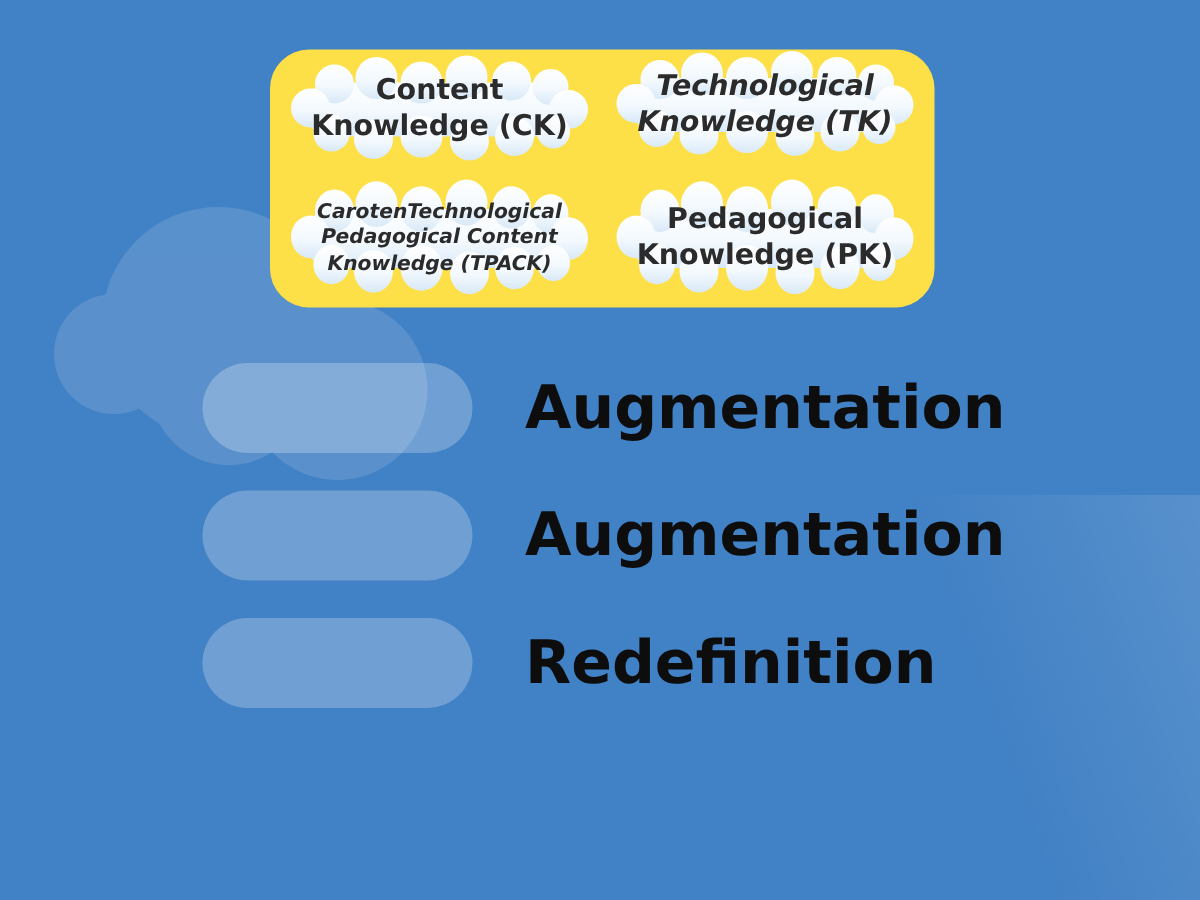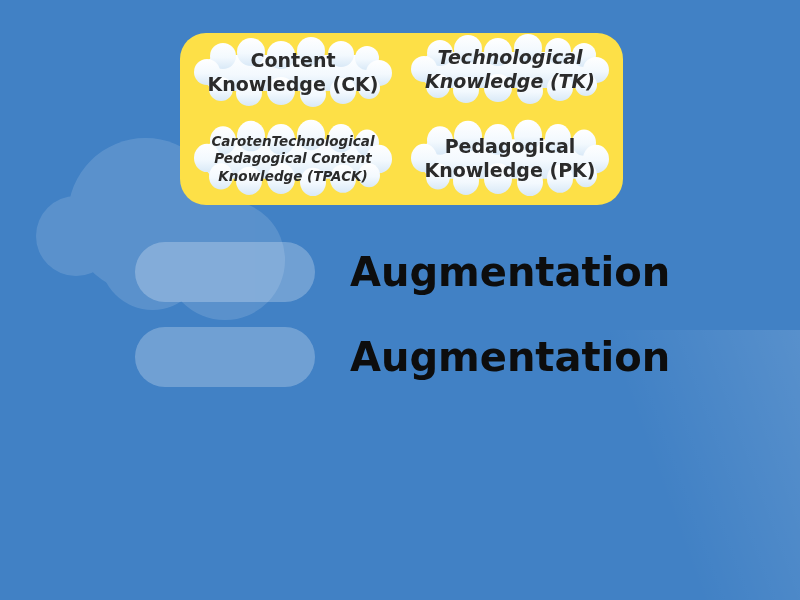--- a/index.html
+++ b/index.html
@@ -209,15 +209,19 @@
   <div class="match-row row1">
     <div class="slot"></div>
     <div class="row-label">Augmentation</div>
   </div>
 
   <div class="match-row row2">
     <div class="slot"></div>
     <div class="row-label">Augmentation</div>
   </div>
 
+  <div class="match-row row3">
+    <div class="slot"></div>
+    <div class="row-label">Redefinition</div>
+  </div>
 
 
 </div>
 
 </body></html>

